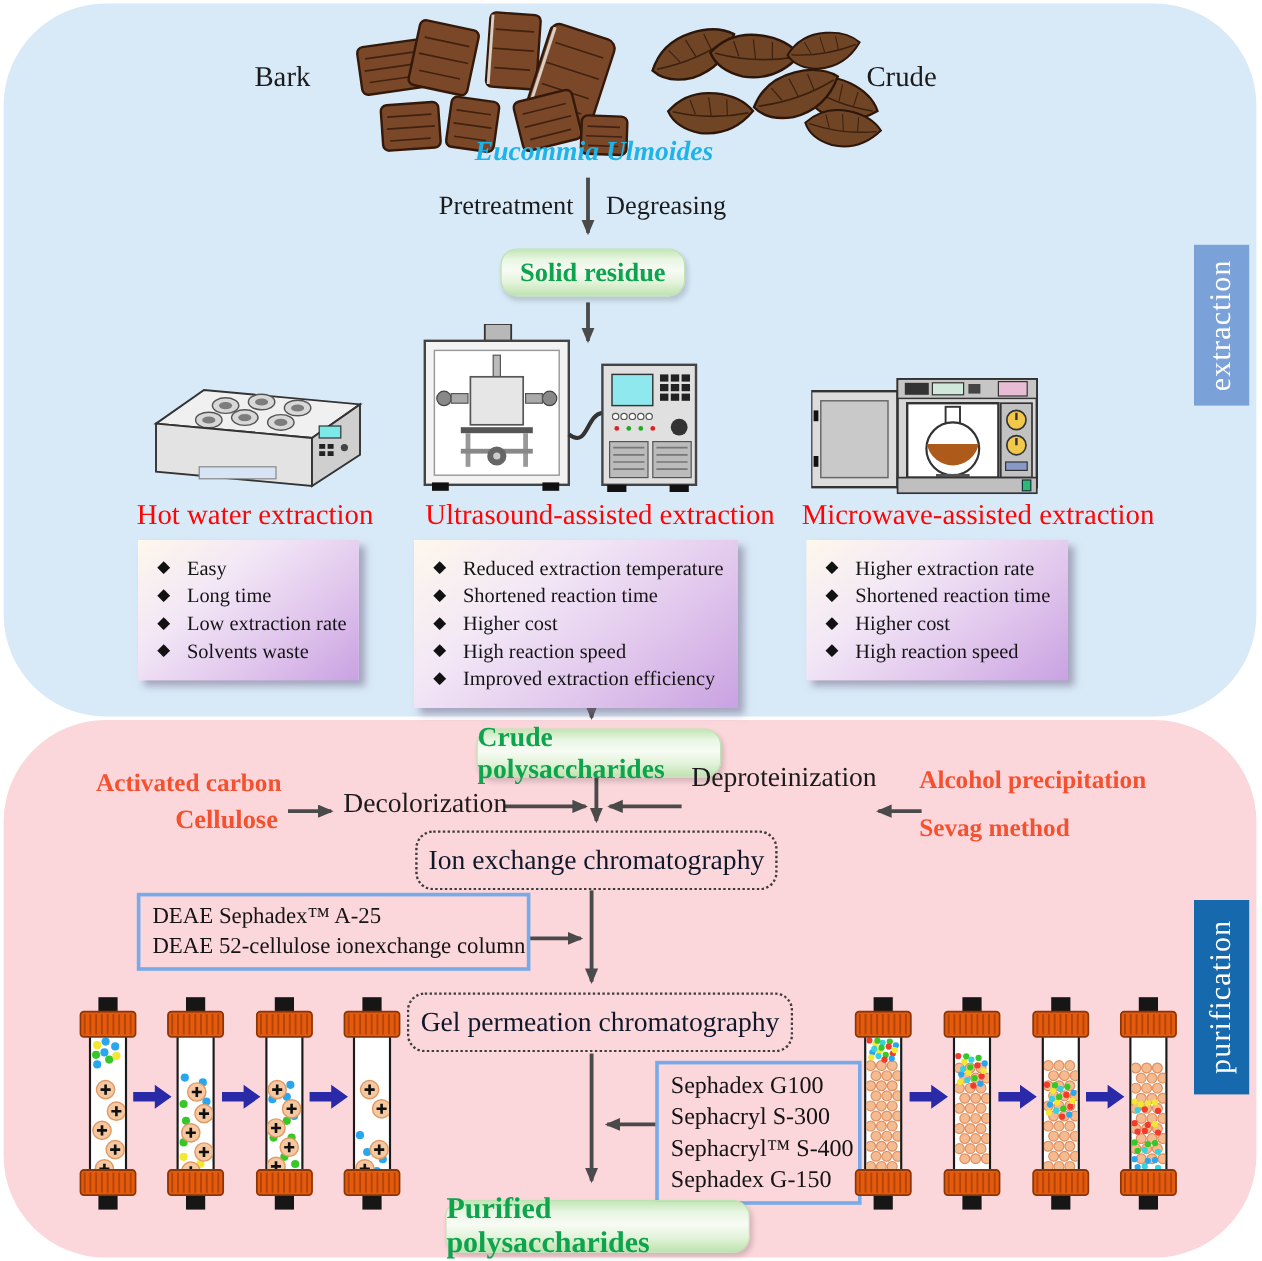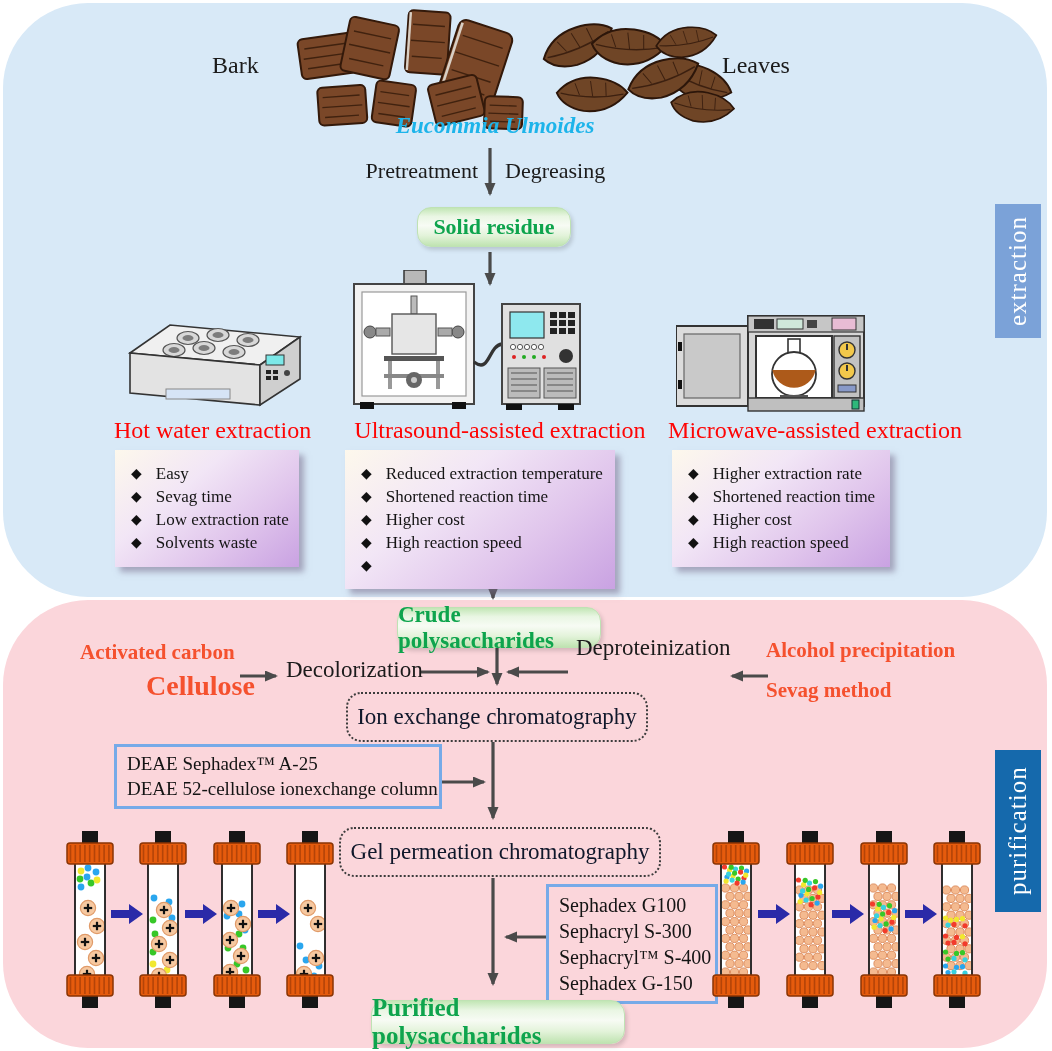--- a/index.html
+++ b/index.html
@@ -235,42 +235,42 @@
     <circle cx="171" cy="42" r="8" fill="#f2c84b" stroke="#333" stroke-width="1.4"></circle>
       <line x1="171" y1="36" x2="171" y2="42" stroke="#333" stroke-width="2"></line>
     <circle cx="171" cy="63" r="8" fill="#f2c84b" stroke="#333" stroke-width="1.4"></circle>
       <line x1="171" y1="57" x2="171" y2="63" stroke="#333" stroke-width="2"></line>
     <rect x="162" y="77" width="18" height="7" fill="#8899c8" stroke="#333" stroke-width="1"></rect>
     <rect x="72" y="90" width="116" height="13" fill="#bfbfbf" stroke="#333" stroke-width="1.4"></rect>
     <rect x="176" y="92" width="7" height="9" fill="#2db87a" stroke="#133" stroke-width="1"></rect>
   </svg>
 
   <div class="lbl black" style="left:212px;top:52px;font-size:24px">Bark</div>
-  <div class="lbl black" style="left:722px;top:52px;font-size:24px">Leaves</div>
+  <div class="lbl black" style="left:722px;top:52px;font-size:24px">Crude</div>
   <div class="lbl cyan" style="left:355px;top:113px;width:280px;text-align:center;font-size:23px">Eucommia Ulmoides</div>
   <div class="lbl black" style="left:300px;top:158px;width:178px;text-align:right;font-size:22px">Pretreatment</div>
   <div class="lbl black" style="left:505px;top:158px;font-size:22px">Degreasing</div>
 
   <div class="greenbox" style="left:417px;top:207px;width:152px;height:38px;font-size:22px">
     <span>Solid residue</span>
   </div>
 
   <div class="lbl red" style="left:105px;top:417px;width:215px;text-align:center;font-size:24px">Hot water extraction</div>
   <div class="lbl red" style="left:640px;top:417px;width:350px;text-align:center;font-size:24px">Microwave-assisted extraction</div>
   <div class="lbl red" style="left:340px;top:417px;width:320px;text-align:center;font-size:24px">Ultrasound-assisted extraction</div>
 
   <div class="pbox" style="left:115px;top:450px;width:162px">
 
   <div class="prow">
       <span class="diamond">◆</span>
       <span class="ptext">Easy</span>
     </div>
       <div class="prow">
       <span class="diamond">◆</span>
-      <span class="ptext">Sevag time</span>
+      <span class="ptext">Long time</span>
     </div>
       <div class="prow">
       <span class="diamond">◆</span>
       <span class="ptext">Low extraction rate</span>
     </div>
       <div class="prow">
       <span class="diamond">◆</span>
       <span class="ptext">Solvents waste</span>
     </div>
     </div>
@@ -287,20 +287,21 @@
       <div class="prow">
       <span class="diamond">◆</span>
       <span class="ptext">Higher cost</span>
     </div>
       <div class="prow">
       <span class="diamond">◆</span>
       <span class="ptext">High reaction speed</span>
     </div>
       <div class="prow">
       <span class="diamond">◆</span>
+      <span class="ptext">Improved extraction efficiency</span>
     </div>
     </div>
   <div class="pbox" style="left:672px;top:450px;width:196px">
 
   <div class="prow">
       <span class="diamond">◆</span>
       <span class="ptext">Higher extraction rate</span>
     </div>
       <div class="prow">
       <span class="diamond">◆</span>
@@ -314,21 +315,21 @@
       <span class="diamond">◆</span>
       <span class="ptext">High reaction speed</span>
     </div>
     </div>
 
   <div class="greenbox" style="left:397px;top:607px;width:202px;height:39px;font-size:23px">
     <span>Crude polysaccharides</span>
   </div>
 
   <div class="lbl orange" style="left:80px;top:640px;font-size:21px">Activated carbon</div>
-  <div class="lbl orange" style="left:146px;top:670px;font-size:28px">Cellulose</div>
+  <div class="lbl orange" style="left:146px;top:670px;font-size:22px">Cellulose</div>
   <div class="lbl black" style="left:286px;top:657px;font-size:23px">Decolorization</div>
   <div class="lbl black" style="left:576px;top:635px;font-size:23px">Deproteinization</div>
   <div class="lbl orange" style="left:766px;top:638px;font-size:21px">Alcohol precipitation</div>
   <div class="lbl orange" style="left:766px;top:678px;font-size:21px">Sevag method</div>
 
   <div class="dashbox" style="left:346px;top:692px;width:298px;height:46px">
     <span>Ion exchange chromatography</span>
   </div>
 
   <div class="bluebox" style="left:114px;top:744px;width:302px">

